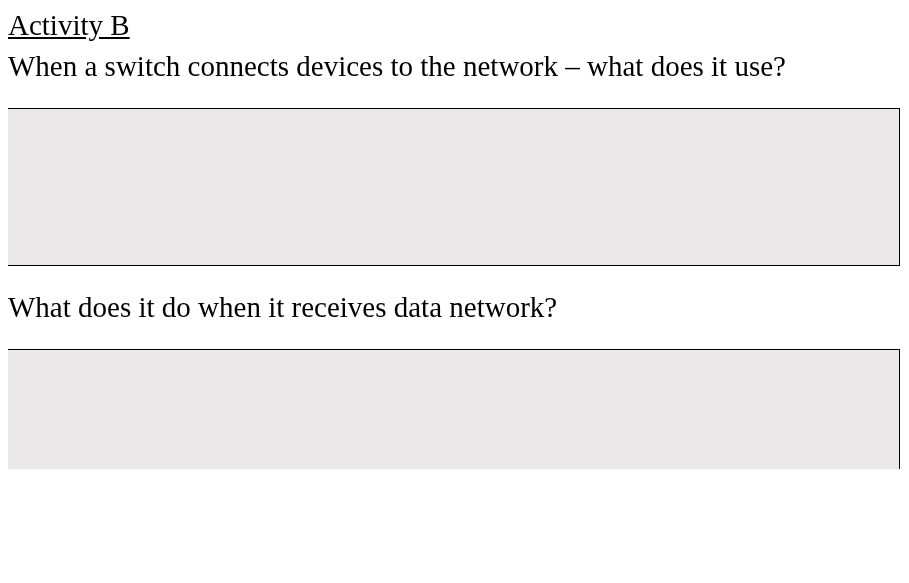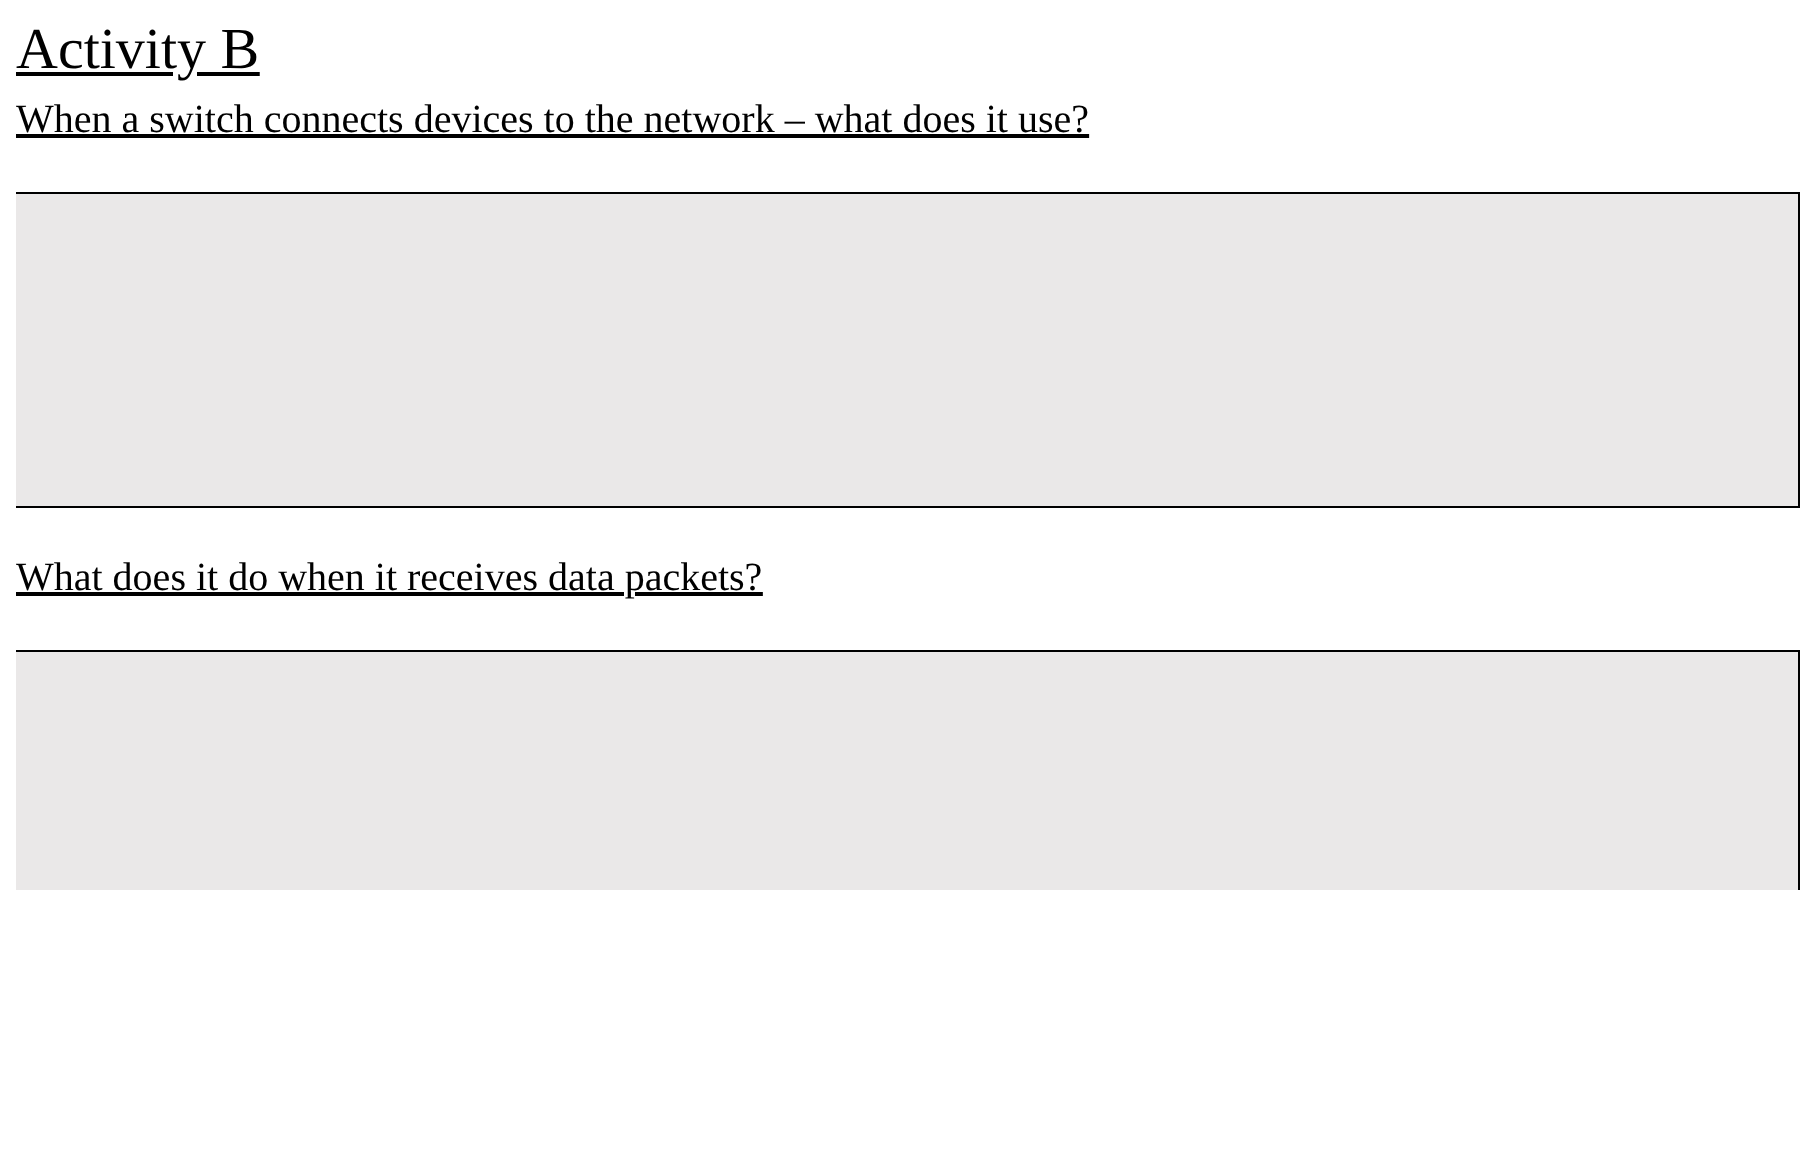--- a/index.html
+++ b/index.html
@@ -1,19 +1,18 @@
 <!DOCTYPE html>
 <html><head>
   <meta charset="utf-8">
   <style>
     * {
       margin: 0;
       padding: 0;
       box-sizing: border-box;
-      text-decoration: underline;
     }
     body {
       width: 909px;
       height: 583px;
       background: #ffffff;
       font-family: Georgia, 'Times New Roman', serif;
       color: #000000;
       overflow: hidden;
       position: relative;
     }
@@ -21,21 +20,21 @@
       padding-top: 7px;
       padding-left: 8px;
     }
     .activity-heading {
       font-size: 29px;
       text-decoration: underline;
       line-height: 1.3;
       margin-bottom: 2px;
     }
     .question {
-      font-size: 20px;
+      font-size: 29px;
       line-height: 1.35;
       padding-right: 24px;
     }
     .answer-box {
       background: #eae8e8;
       border: 1.5px solid #000000;
       height: 158px;
       margin-left: 0;
       margin-right: 9px;
       border-left: none;
@@ -60,18 +59,18 @@
 
 <div class="content">
 
   <div class="activity-heading">Activity B</div>
   <div class="question">When a switch connects devices to the network – what does it use?</div>
 
   <div class="spacer-before-box"></div>
   <div class="answer-box"></div>
   <div class="spacer-after-box"></div>
 
-  <div class="question">What does it do when it receives data packets?</div>
+  <div class="question">What does it do when it receives data network?</div>
 
   <div class="spacer-before-box"></div>
   <div class="answer-box-partial"></div>
 
 </div>
 
 </body></html>

